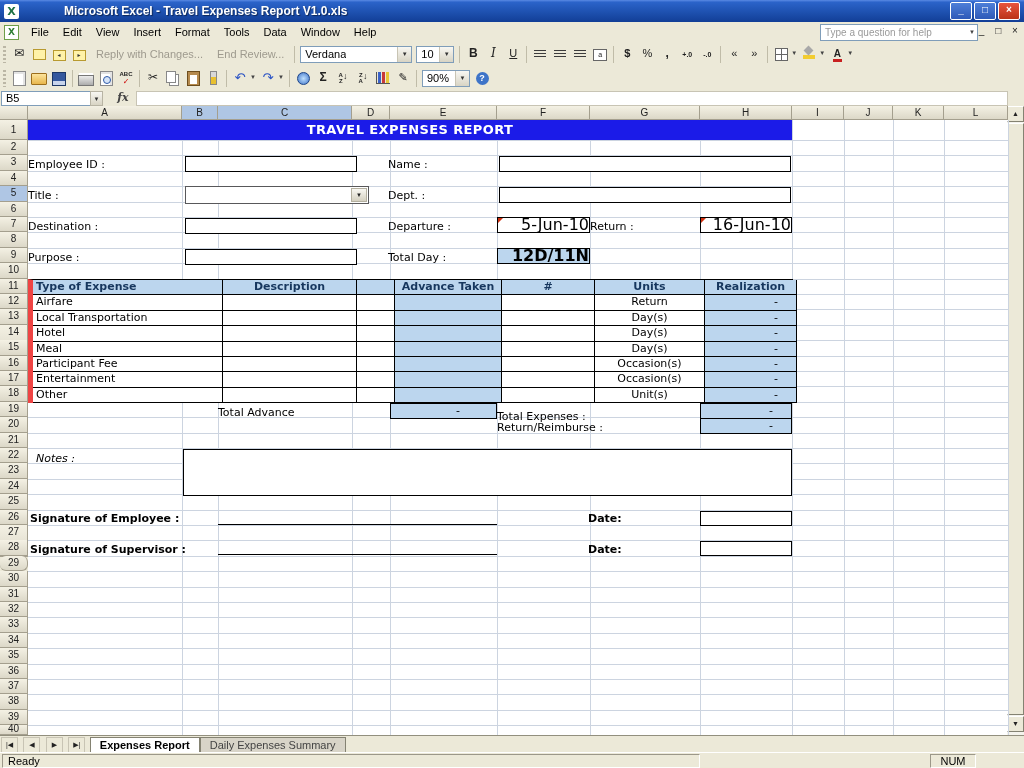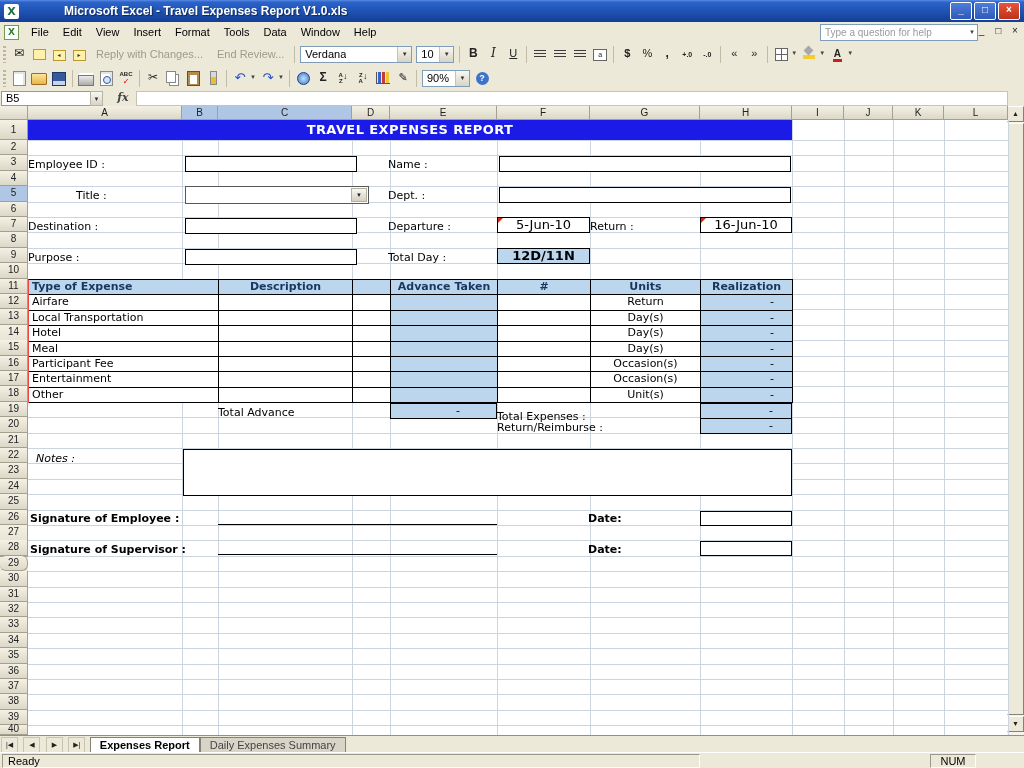--- a/index.html
+++ b/index.html
@@ -112,33 +112,33 @@
   #gridwhite{position:absolute;left:28px;top:120px;width:980px;height:615px;background:#fff;z-index:0;}
   .gl{position:absolute;background:#CCD4E0;z-index:1;}
 
   
   .banner{position:absolute;background:var(--banner,#1B1BE8);color:#fff;font-weight:bold;text-align:center;
     letter-spacing:.4px;z-index:3;font-family:"DejaVu Sans",sans-serif;}
   .cl{position:absolute;font-size:11px;line-height:14px;white-space:nowrap;z-index:3;
     font-family:"DejaVu Sans",sans-serif;color:#000;}
   .ra{text-align:left;} .bold{font-weight:bold;}
   .inbox{position:absolute;background:#fff;border:1px solid #000;z-index:3;box-sizing:content-box;}
-  .datecell{text-align:center;font-size:13px;line-height:14px;font-family:"DejaVu Sans",sans-serif;}
+  .datecell{text-align:right;font-size:16px;line-height:14px;font-family:"DejaVu Sans",sans-serif;}
   .shadecell{background:var(--thfill,#BCD6EE);}
   .comboinput{position:absolute;background:#fff;border:1px solid #58585A;z-index:4;}
   .comboarrow{position:absolute;right:1px;top:1px;bottom:1px;width:14px;background:linear-gradient(#F8F7F2,#D4D0C0);
     border:1px solid #B4B0A0;font-size:6px;line-height:12px;text-align:center;color:#222;}
   .cmark{position:absolute;width:0;height:0;border-top:5px solid #D03010;border-right:5px solid rgba(0,0,0,0);z-index:5;}
   .valcell{position:absolute;background:var(--thfill,#BCD6EE);border:1px solid #000;font-size:11px;
     line-height:14px;text-align:right;z-index:3;box-sizing:border-box;font-family:"DejaVu Sans",sans-serif;}
   .sigline{position:absolute;border-bottom:1px solid #000;z-index:3;}
 
   #xtable{position:absolute;left:28px;top:279px;width:765px;display:grid;
     grid-template-columns:190px 134px 38px 107px 93px 110px 92px;grid-auto-rows:15.4px;
-    border-top:1px solid #000;border-left:1px solid #ef4444;background:#fff;z-index:3;box-sizing:border-box;}
+    border-top:1px solid #000;border-left:5px solid #ef4444;background:#fff;z-index:3;box-sizing:border-box;}
   .xc{border-right:1px solid #000;border-bottom:1px solid #000;font-size:11px;line-height:14px;
     overflow:hidden;white-space:nowrap;box-sizing:border-box;font-family:"DejaVu Sans",sans-serif;}
   .xh{background:var(--thfill,#BCD6EE);color:var(--thtext,#17375E);font-weight:bold;text-align:center;}
   .xleft{text-align:left;padding-left:3px;}
   .xs{background:var(--thfill,#BCD6EE);}
   .xunit{text-align:center;}
   .xdash{text-align:right;padding-right:18px;background:var(--thfill,#BCD6EE);}
 
   
   #tabbar{position:absolute;left:0;top:735px;width:1024px;height:17px;background:#ECE9D8;
@@ -308,21 +308,21 @@
       <div class="gl" style="left: 28px; top: 725.2px; width: 980px; height: 1px;"></div>
     </div>
 
   <div class="banner" style="left:28px;top:120px;width:764px;height:20px;line-height:20px;font-size:13px;">TRAVEL EXPENSES REPORT</div>
 
   <div class="cl ra" style="left:28px;top:158px;width:150px;">Employee ID :</div>
   <div class="inbox" style="left:185px;top:156px;width:170px;height:14px;"></div>
   <div class="cl ra" style="left:388px;top:158px;width:105px;">Name :</div>
   <div class="inbox" style="left:499px;top:156px;width:290px;height:14px;"></div>
 
-  <div class="cl ra" style="left:28px;top:189px;width:150px;padding-left:48px;">Title :</div>
+  <div class="cl ra" style="left:28px;top:189px;width:150px;">Title :</div>
   <div class="comboinput" style="left:185px;top:186px;width:182px;height:16px;">
     <span class="comboarrow">▼</span>
   </div>
   <div class="cl ra" style="left:388px;top:189px;width:105px;">Dept. :</div>
   <div class="inbox" style="left:499px;top:187px;width:290px;height:14px;"></div>
 
   <div class="cl ra" style="left:28px;top:220px;width:150px;">Destination :</div>
   <div class="inbox" style="left:185px;top:218px;width:170px;height:14px;"></div>
   <div class="cl ra" style="left:388px;top:220px;width:105px;">Departure :</div>
   <div class="inbox datecell" style="left:497px;top:217px;width:91px;height:14px;">5-Jun-10</div>

